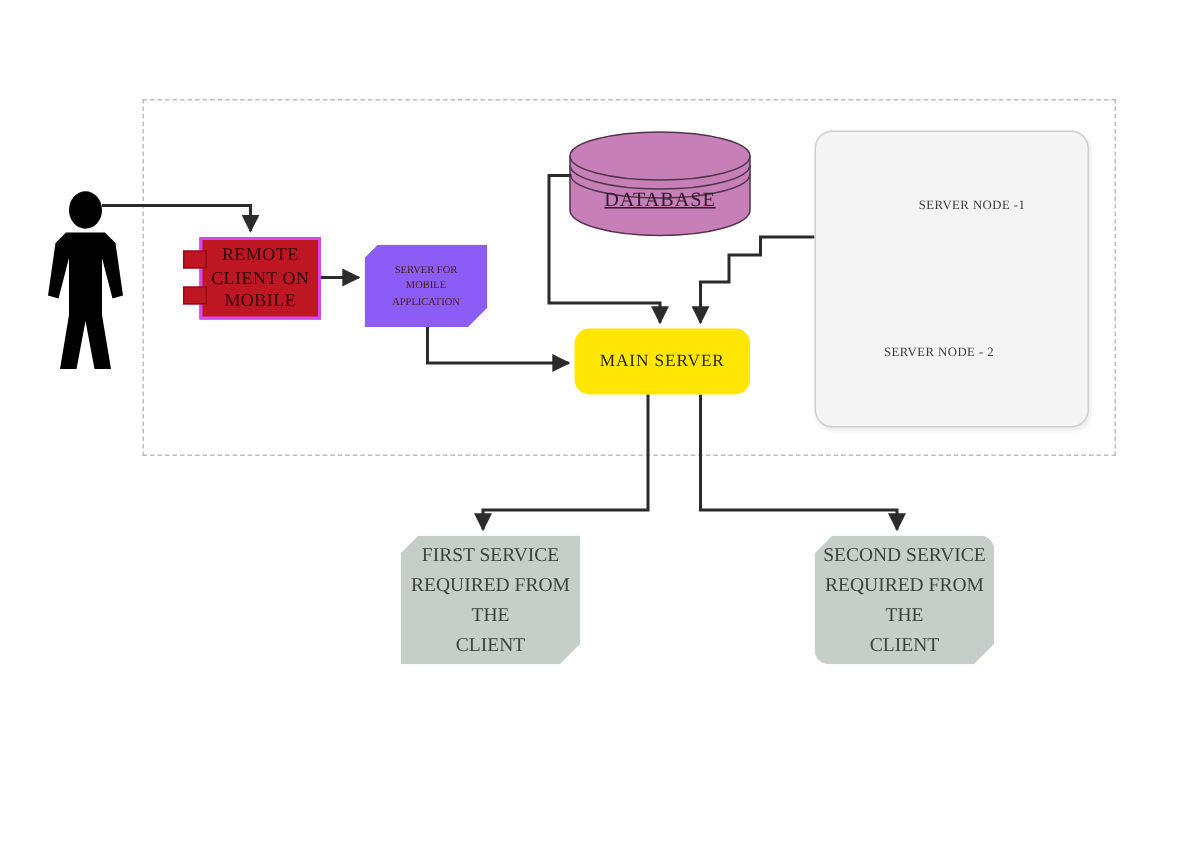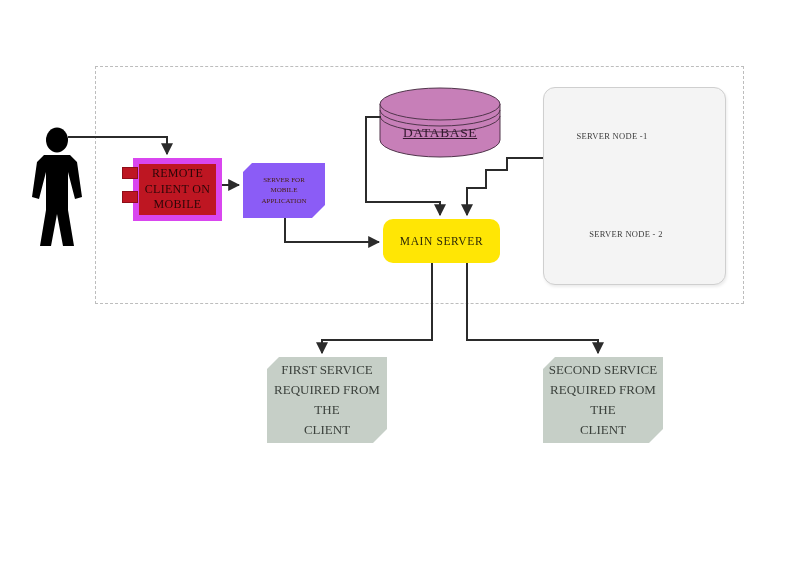--- a/index.html
+++ b/index.html
@@ -16,21 +16,21 @@
   .boundary{
     left:95px;top:66px;width:647px;height:236px;
     border:1px dashed #bdbdbd;
   }
   
   .overlay{left:0;top:0;width:800px;height:566px;pointer-events:none;}
   .connector{fill:none;stroke:#2b2b2b;stroke-width:2;}
   
   .remote{
     left:133px;top:158px;width:77px;height:51px;
-    background:#be1622;border:6px solid #d946ef;
+    background:#be1622;border:2px solid #d946ef;
     color:#2b0708;font-size:12px;line-height:1.3;letter-spacing:.3px;z-index:3;
   }
   .tab{
     position:absolute;width:14px;height:10px;background:#be1622;border:1px solid #8f0e18;z-index:4;
   }
   .tab1{left:122px;top:167px;}
   .tab2{left:122px;top:191px;}
   
   .mobsrv{
     left:243px;top:163px;width:82px;height:55px;background:#8b5cf6;
@@ -48,30 +48,30 @@
   }
   
   .panel{
     left:543px;top:87px;width:181px;height:196px;background:#f4f4f4;
     border:1px solid #cfcfcf;border-radius:12px;z-index:2;
     box-shadow:1px 2px 3px rgba(0,0,0,0.08);
   }
   .nodelbl{
     color:#3a3a3a;font-size:8.5px;letter-spacing:.3px;z-index:5;
   }
-  .node1lbl{left:571px;top:108px;width:82px;height:55px;}
+  .node1lbl{left:607px;top:108px;width:82px;height:55px;}
   .node2lbl{left:585px;top:205px;width:82px;height:57px;}
   
   .service{
     width:120px;height:86px;background:#c6cfc7;
     clip-path:polygon(12px 0,100% 0,100% calc(100% - 14px),calc(100% - 14px) 100%,0 100%,0 12px);
     color:#3b413c;font-size:13px;line-height:1.55;z-index:3;
   }
   .svc1{left:267px;top:357px;}
-  .svc2{left:543px;top:357px;}
+  .svc2{left:543px;top:357px;border-radius:10px;}
   
   .title{
     left:38px;top:490px;width:260px;color:#1e8fb5;font-size:16px;line-height:1.3;
     text-align:center;white-space:pre-line;z-index:3;
   }
 </style>
 </head>
 <body>
 
 <div class="canvas">

